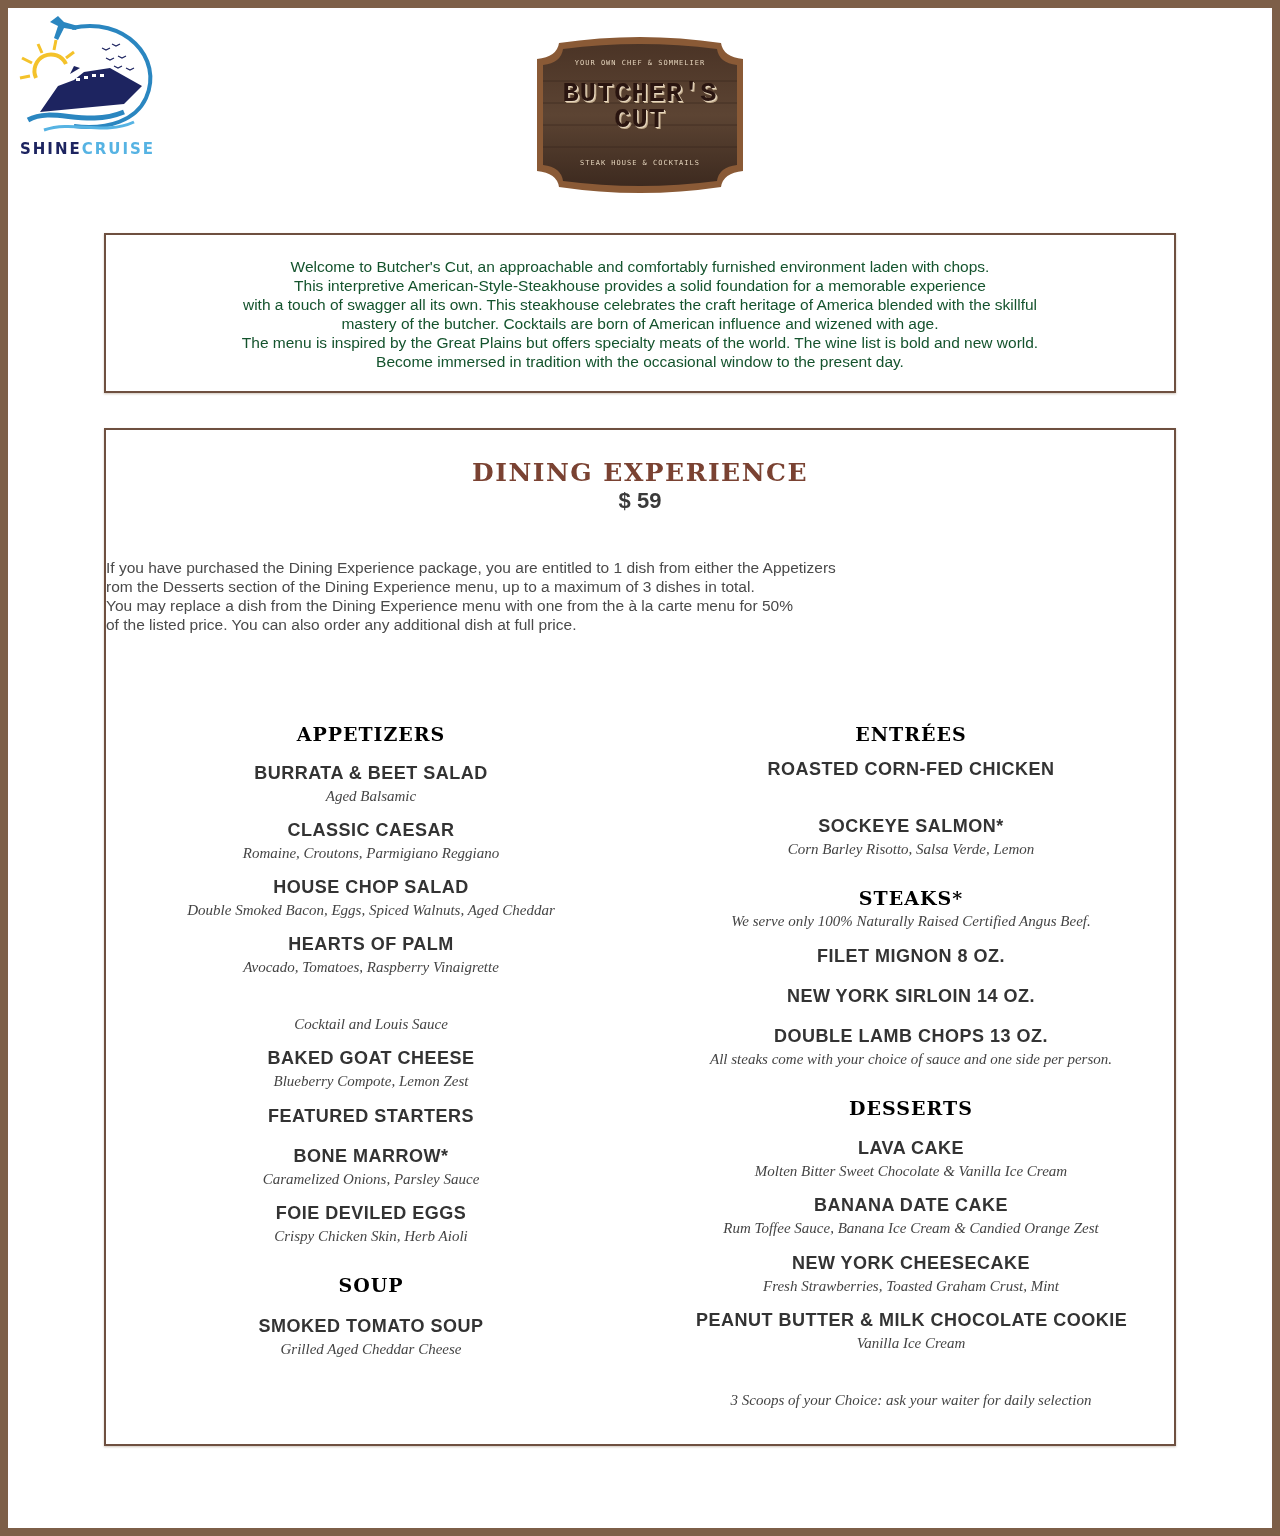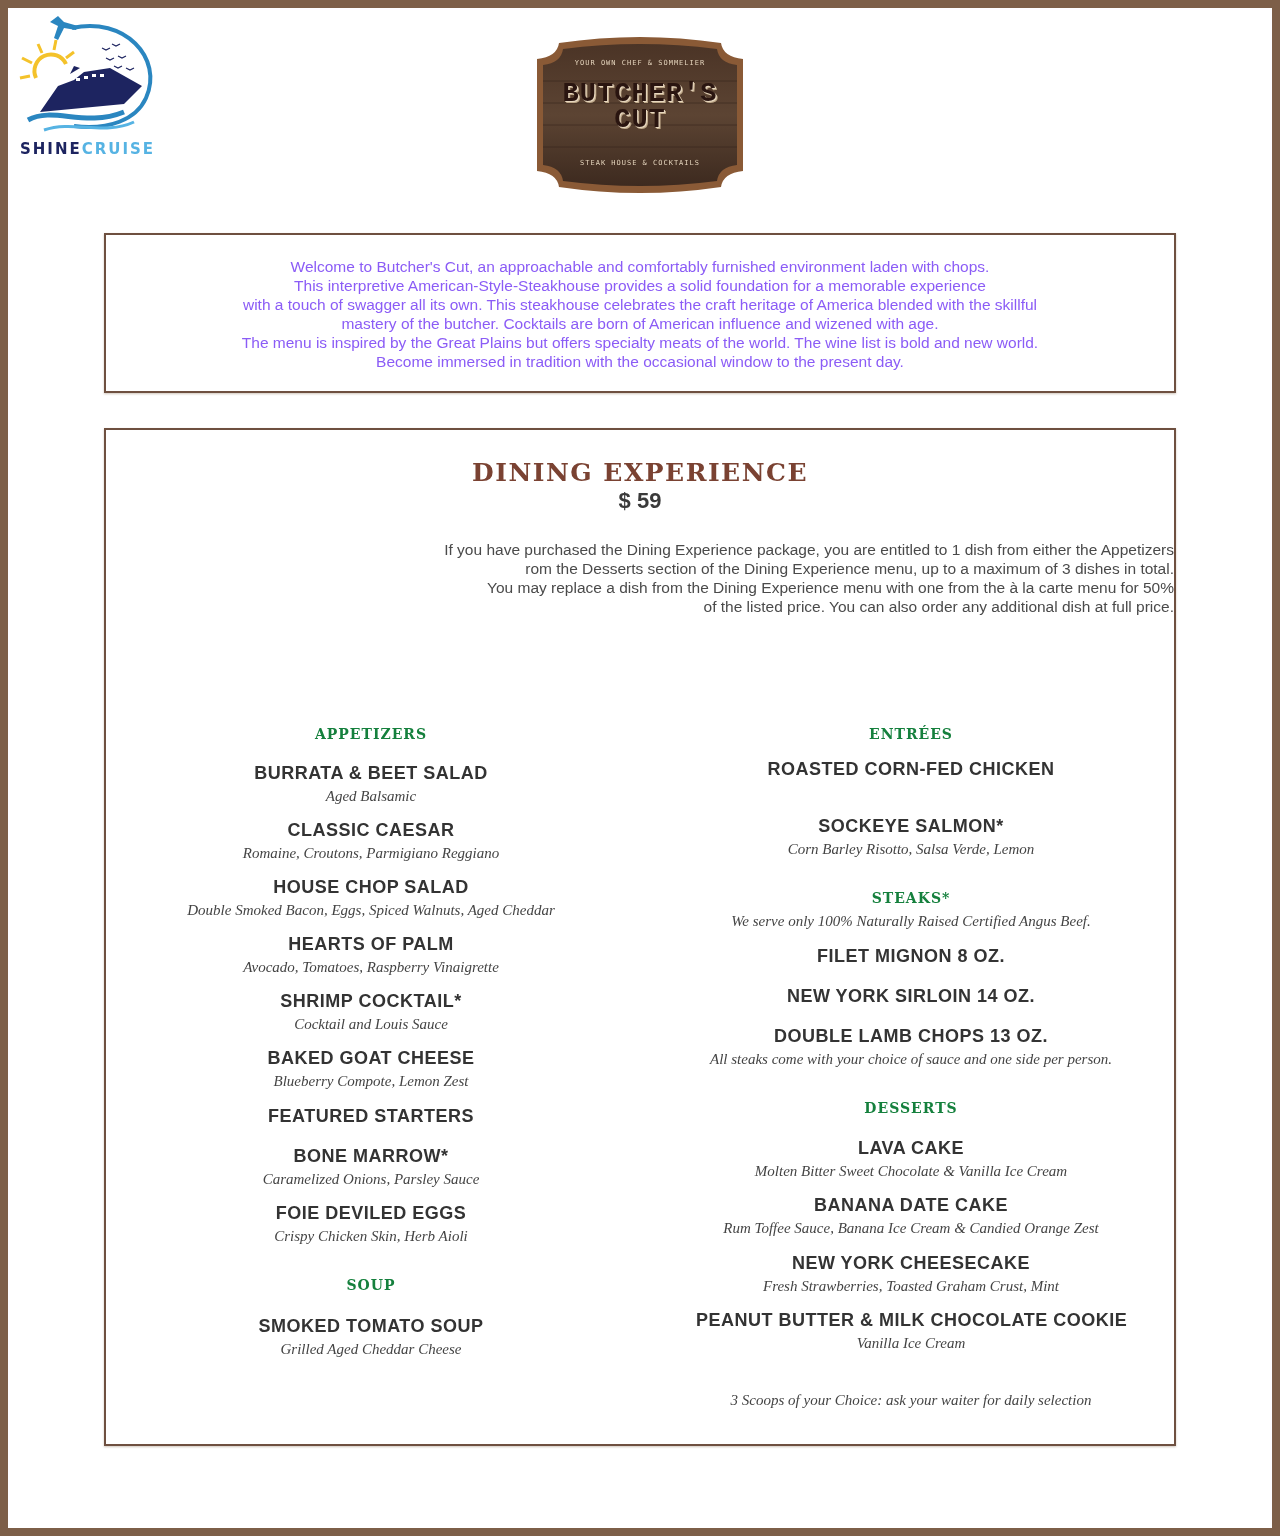--- a/index.html
+++ b/index.html
@@ -40,47 +40,47 @@
     .bc-bottom { top: 122px; }
 
     .box {
       position: absolute; border: 2px solid #6e5040;
       box-shadow: 0 1px 2px rgba(120,90,60,0.35);
       background: #fff;
     }
     .intro-box { left: 96px; top: 225px; width: 1068px; height: 156px; }
     .intro-text {
       position: absolute; left: 0; right: 0; top: 22px; text-align: center;
-      font-size: 15.5px; line-height: 19px; color: #8b5cf6;
+      font-size: 15.5px; line-height: 19px; color: #14532d;
     }
     .intro-text div { white-space: nowrap; }
 
     .menu-box { left: 96px; top: 420px; width: 1068px; height: 1014px; }
     .de-title {
       position: absolute; left: 0; right: 0; top: 28px; text-align: center;
       font-family: "DejaVu Serif", serif; font-weight: bold; font-size: 25px; letter-spacing: 1.5px;
       color: #7a4232;
     }
     .de-price {
       position: absolute; left: 0; right: 0; top: 58px; text-align: center;
       font-weight: bold; font-size: 22px; color: #3a3a3a;
     }
     .de-desc {
-      position: absolute; left: 0; right: 0; top: 110px; text-align: right;
+      position: absolute; left: 0; right: 0; top: 128px; text-align: left;
       font-size: 15.5px; line-height: 19px; color: #4a4a4a;
     }
     .de-desc div { white-space: nowrap; }
 
     .col { position: absolute; text-align: center; }
     .col-left { left: 60px; width: 410px; top: 292px; }
     .col-right { left: 590px; width: 430px; top: 292px; }
 
     .sec-h {
-      font-family: "DejaVu Serif", serif; font-weight: bold; font-size: 14px; letter-spacing: 1px;
-      color: #15803d; height: 24px; line-height: 24px;
+      font-family: "DejaVu Serif", serif; font-weight: bold; font-size: 19px; letter-spacing: 1px;
+      color: #000000; height: 24px; line-height: 24px;
     }
     .item-n {
       font-weight: bold; font-size: 18px; color: #333; letter-spacing: 0.5px; height: 22px; line-height: 22px;
       white-space: nowrap;
     }
     .item-d {
       font-family: "Liberation Serif", serif; font-style: italic; font-size: 15px; color: #444;
       height: 20px; line-height: 20px; white-space: nowrap;
     }
     .abs { position: absolute; left: 0; right: 0; }
@@ -187,21 +187,20 @@
 
       <div class="abs item-n" style="top:97px">CLASSIC CAESAR</div>
       <div class="abs item-d" style="top:121px">Romaine, Croutons, Parmigiano Reggiano</div>
 
       <div class="abs item-n" style="top:154px">HOUSE CHOP SALAD</div>
       <div class="abs item-d" style="top:178px">Double Smoked Bacon, Eggs, Spiced Walnuts, Aged Cheddar</div>
 
       <div class="abs item-n" style="top:211px">HEARTS OF PALM</div>
       <div class="abs item-d" style="top:235px">Avocado, Tomatoes, Raspberry Vinaigrette</div>
 
-      <div class="abs item-n" style="top:268px">SHRIMP COCKTAIL*</div>
       <div class="abs item-d" style="top:292px">Cocktail and Louis Sauce</div>
 
       <div class="abs item-n" style="top:325px">BAKED GOAT CHEESE</div>
       <div class="abs item-d" style="top:349px">Blueberry Compote, Lemon Zest</div>
 
       <div class="abs item-n" style="top:383px">FEATURED STARTERS</div>
 
       <div class="abs item-n" style="top:423px">BONE MARROW*</div>
       <div class="abs item-d" style="top:447px">Caramelized Onions, Parsley Sauce</div>
 

